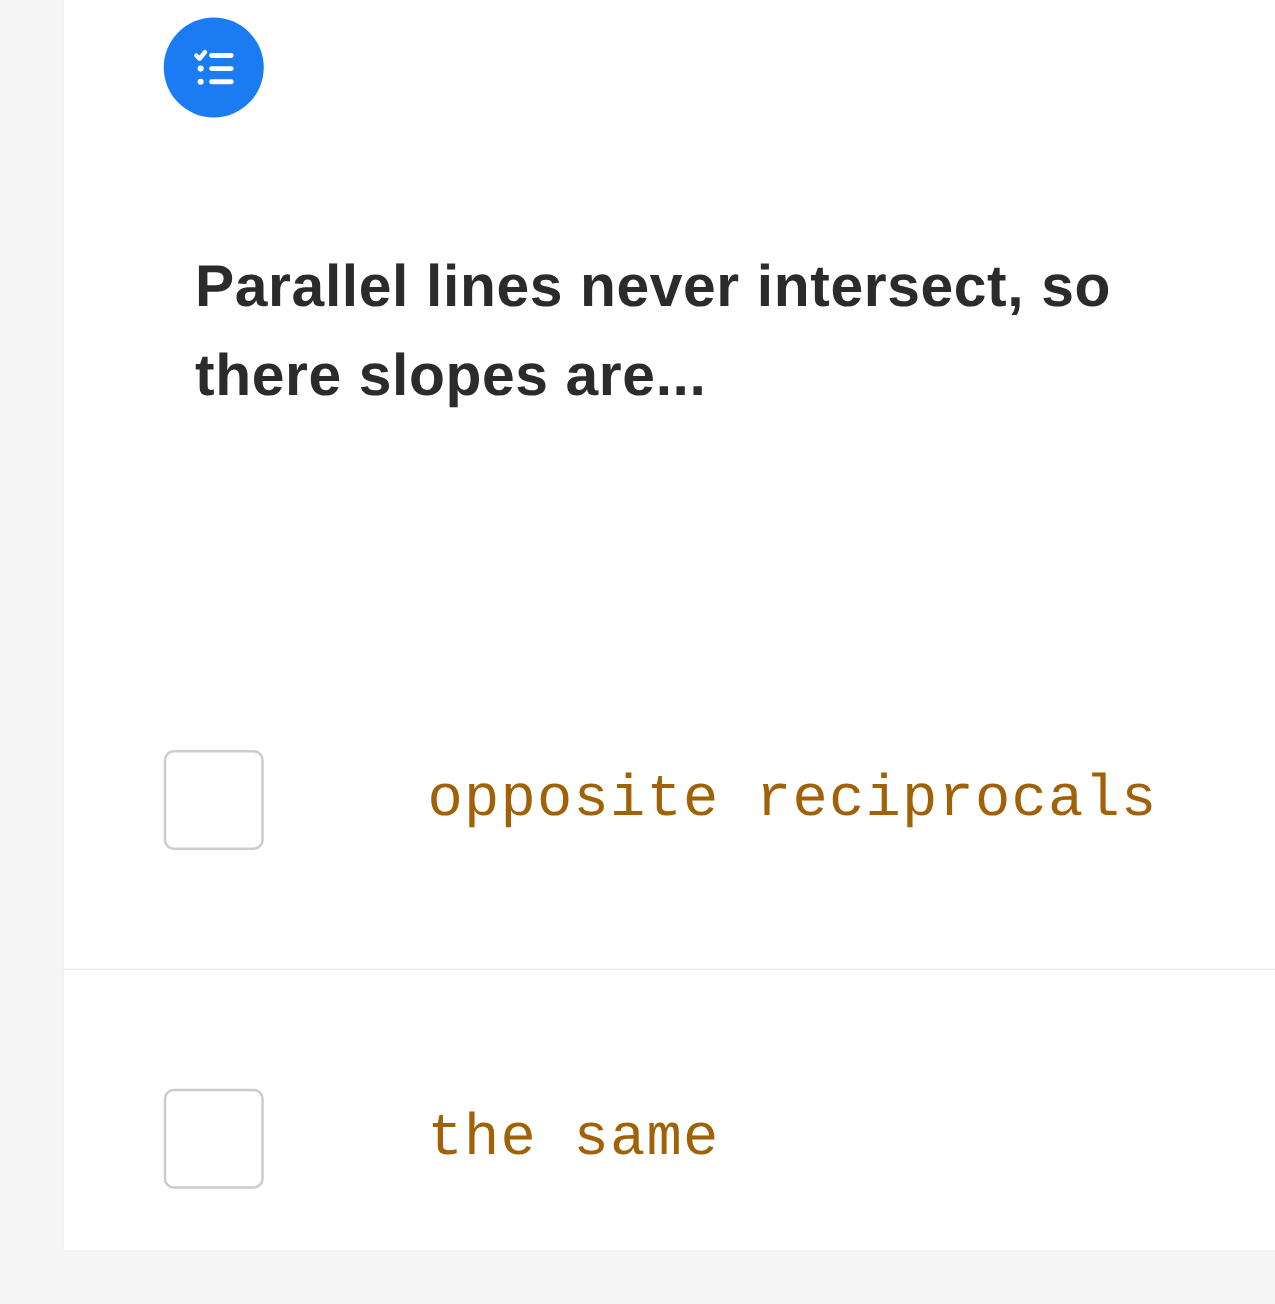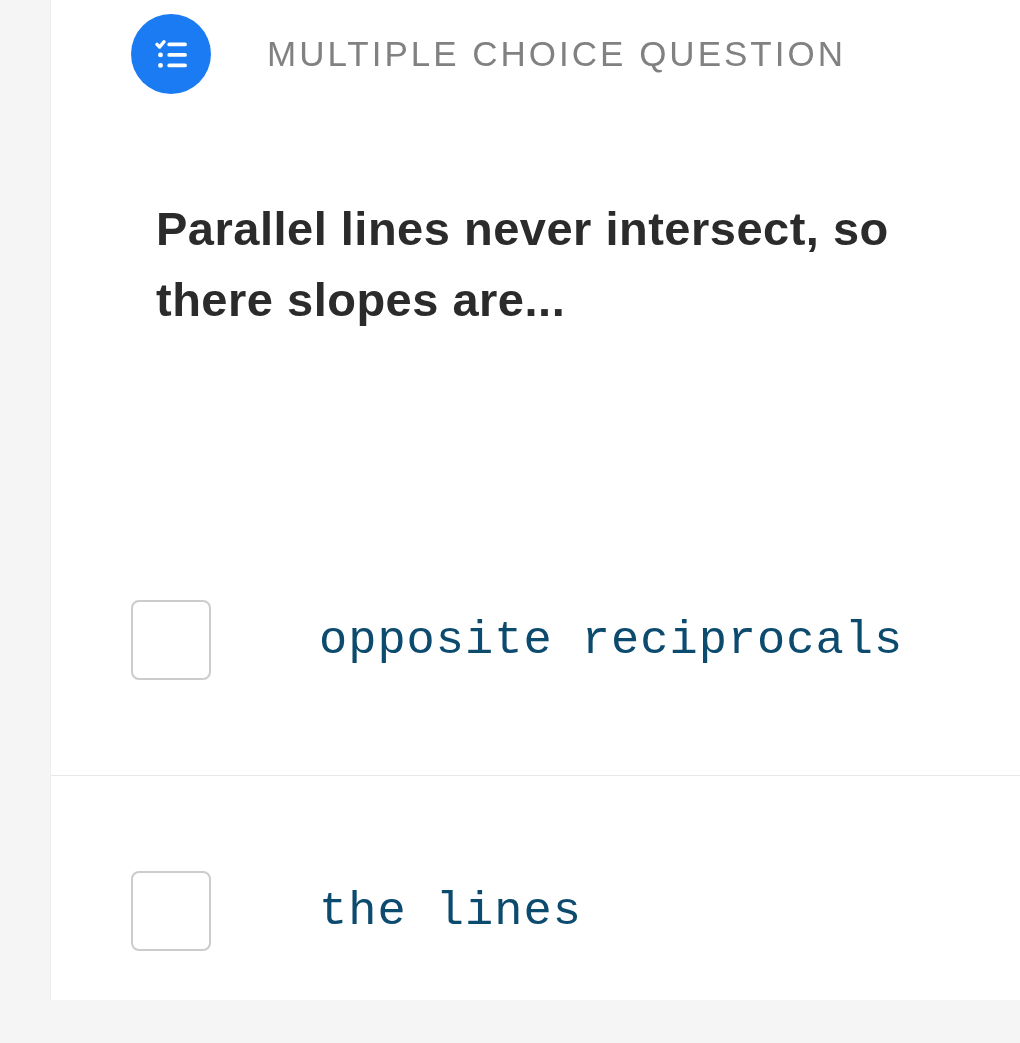--- a/index.html
+++ b/index.html
@@ -91,47 +91,47 @@
       height: 80px;
       border: 2px solid #cccccc;
       border-radius: 8px;
       flex-shrink: 0;
       background: #ffffff;
     }
     
     .option-text {
       font-family: 'Courier New', Courier, monospace;
       font-size: 47px;
-      color: #0c4a6e;
+      color: #a16207;
       letter-spacing: 1px;
+      margin-left: 23px;
     }
   </style>
 </head>
 <body>
 
 <div class="card">
   <div class="header">
     <div class="icon-circle">
       <svg viewBox="0 0 24 24" fill="none">
         <path d="M4 6.5 L5.5 8 L8 5" stroke="white" stroke-width="2" stroke-linecap="round" stroke-linejoin="round"></path>
         <line x1="11" y1="6.5" x2="20" y2="6.5" stroke="white" stroke-width="2.2" stroke-linecap="round"></line>
         <circle cx="6" cy="12.5" r="1.4" fill="white"></circle>
         <line x1="11" y1="12.5" x2="20" y2="12.5" stroke="white" stroke-width="2.2" stroke-linecap="round"></line>
         <circle cx="6" cy="18.5" r="1.4" fill="white"></circle>
         <line x1="11" y1="18.5" x2="20" y2="18.5" stroke="white" stroke-width="2.2" stroke-linecap="round"></line>
       </svg>
     </div>
-    <div class="header-label">MULTIPLE CHOICE QUESTION</div>
   </div>
 
   <div class="question-text">Parallel lines never intersect, so there slopes are...</div>
 
   <div class="options">
     <div class="option">
       <div class="checkbox"></div>
       <div class="option-text">opposite reciprocals</div>
     </div>
     <div class="option">
       <div class="checkbox"></div>
-      <div class="option-text">the lines</div>
+      <div class="option-text">the same</div>
     </div>
   </div>
 </div>
 
 </body></html>

